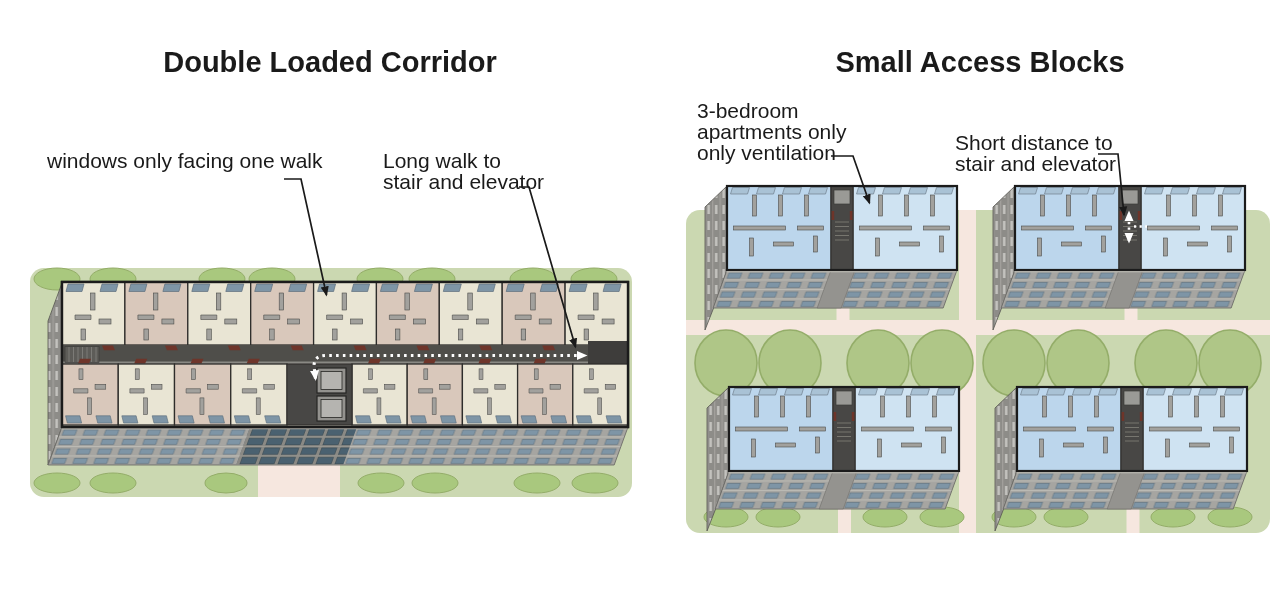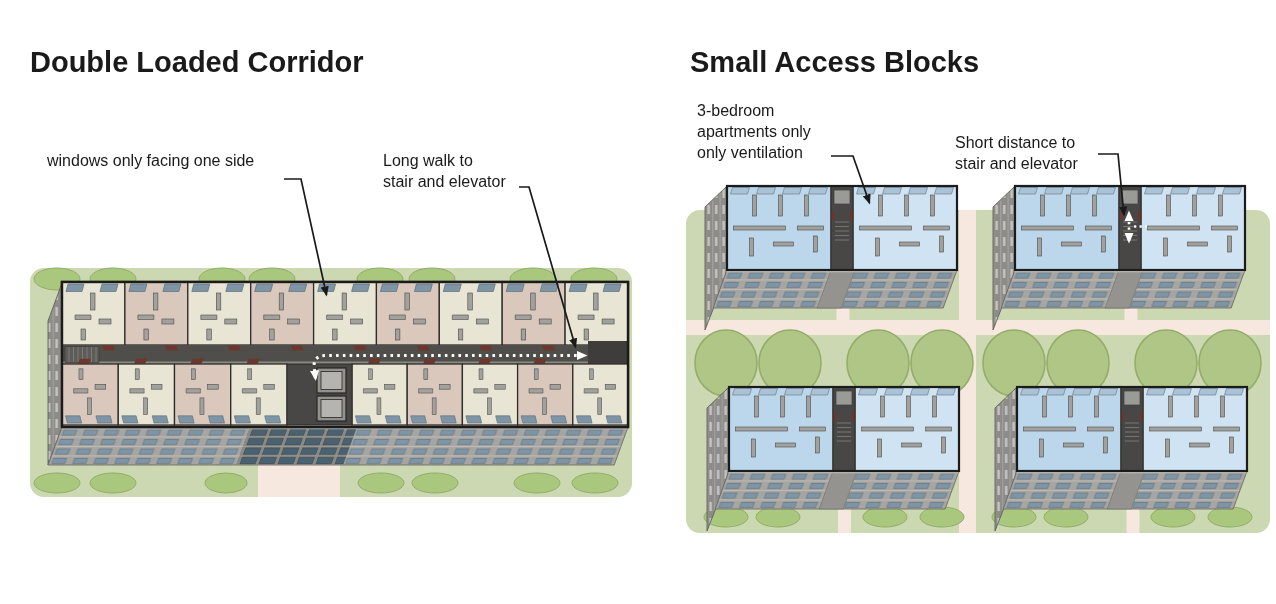--- a/index.html
+++ b/index.html
@@ -7,24 +7,24 @@
     --c-tree_small:#a9c87e; --c-apartment_cream:#e9e5d4; --c-apartment_tan:#d9c8bb;
     --c-apartment_blue:#bcd6ec; --c-apartment_blue_light:#cfe3f2; --c-corridor:#4f4e4a;
     --c-core:#484745; --c-wall:#a2a19d; --c-window:#7e95a6; --c-window_dark:#4a6170;
     --c-facade:#a6a5a1; --c-door:#6e352a; --c-outline:#1b1b1b; --c-route:#ffffff; --c-text:#1a1a1a;
   }
   html,body{margin:0;padding:0;background:#fff;}
   .stage{position:relative;width:1276px;height:604px;background:#fff;overflow:hidden;
          font-family:"Liberation Sans",sans-serif;color:var(--c-text);}
   .stage svg{position:absolute;left:0;top:0;}
   .panel-title{position:absolute;top:46px;font-size:29px;font-weight:bold;
-               letter-spacing:0;color:var(--c-text);}
+               text-align:center;letter-spacing:0;color:var(--c-text);}
   #title-left{left:30px;width:600px;}
   #title-right{left:690px;width:580px;}
-  .ann{position:absolute;font-size:16px;line-height:21px;color:var(--c-text);}
+  .ann{position:absolute;font-size:21px;line-height:21px;color:var(--c-text);}
   .f-ground{fill:var(--c-ground);}
   .f-path{fill:var(--c-path);}
   .tree-big{fill:var(--c-tree);stroke:var(--c-tree_stroke);stroke-width:1.6;}
   .tree-small{fill:var(--c-tree_small);stroke:var(--c-tree_stroke);stroke-width:1;}
   .f-cream{fill:var(--c-apartment_cream);stroke:#2e2d2b;stroke-width:1.3;}
   .f-tan{fill:var(--c-apartment_tan);stroke:#2e2d2b;stroke-width:1.3;}
   .f-blueL{fill:var(--c-apartment_blue);stroke:#2e2d2b;stroke-width:1.2;}
   .f-blueR{fill:var(--c-apartment_blue_light);stroke:#2e2d2b;stroke-width:1.2;}
   .f-corridor{fill:var(--c-corridor);}
   .f-core{fill:var(--c-core);stroke:#2e2d2b;stroke-width:1;}
@@ -274,21 +274,21 @@
       <path d="M519,187 h10 L575.5,347" class="leader" marker-end="url(#bk)"></path>
       <path d="M831,156 h22 L869.5,203" class="leader" marker-end="url(#bk)"></path>
       <path d="M1098,154 h20 L1124,215" class="leader" marker-end="url(#bk)"></path>
     </g>
   </svg>
 
   <div class="panel-title" id="title-left">Double Loaded Corridor</div>
   <div class="panel-title" id="title-right">Small Access Blocks</div>
 
   <div class="ann" style="left:47px;top:150px">
-    <div>windows only facing one side</div>
+    <div>windows only facing one walk</div>
   </div>
 
   <div class="ann" style="left:383px;top:150px">
     <div>Long walk to</div>
     <div>stair and elevator</div>
   </div>
 
   <div class="ann" style="left:697px;top:100px">
     <div>3-bedroom</div>
     <div>apartments only</div>

